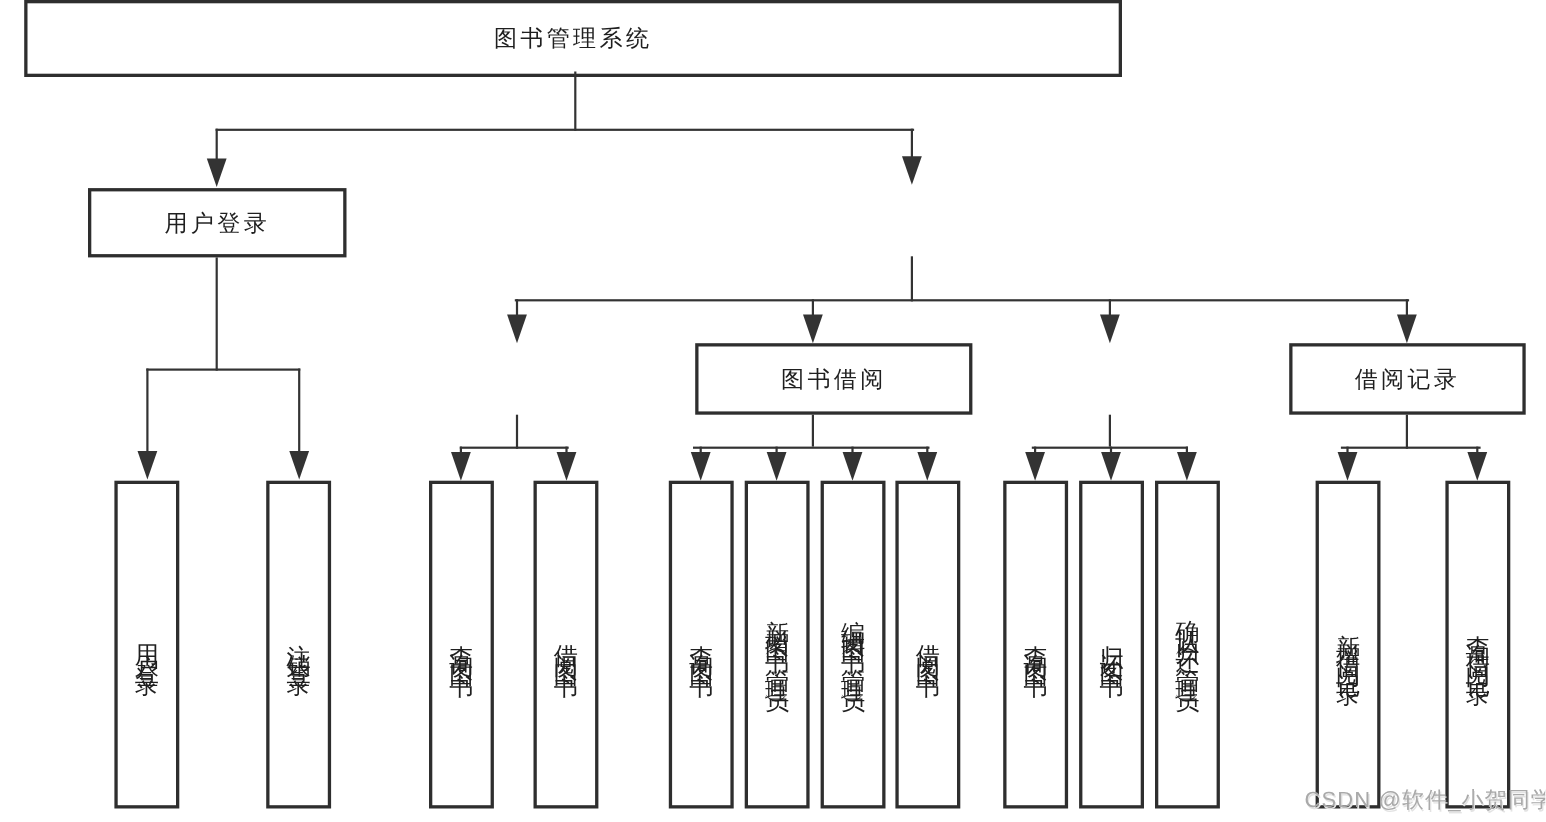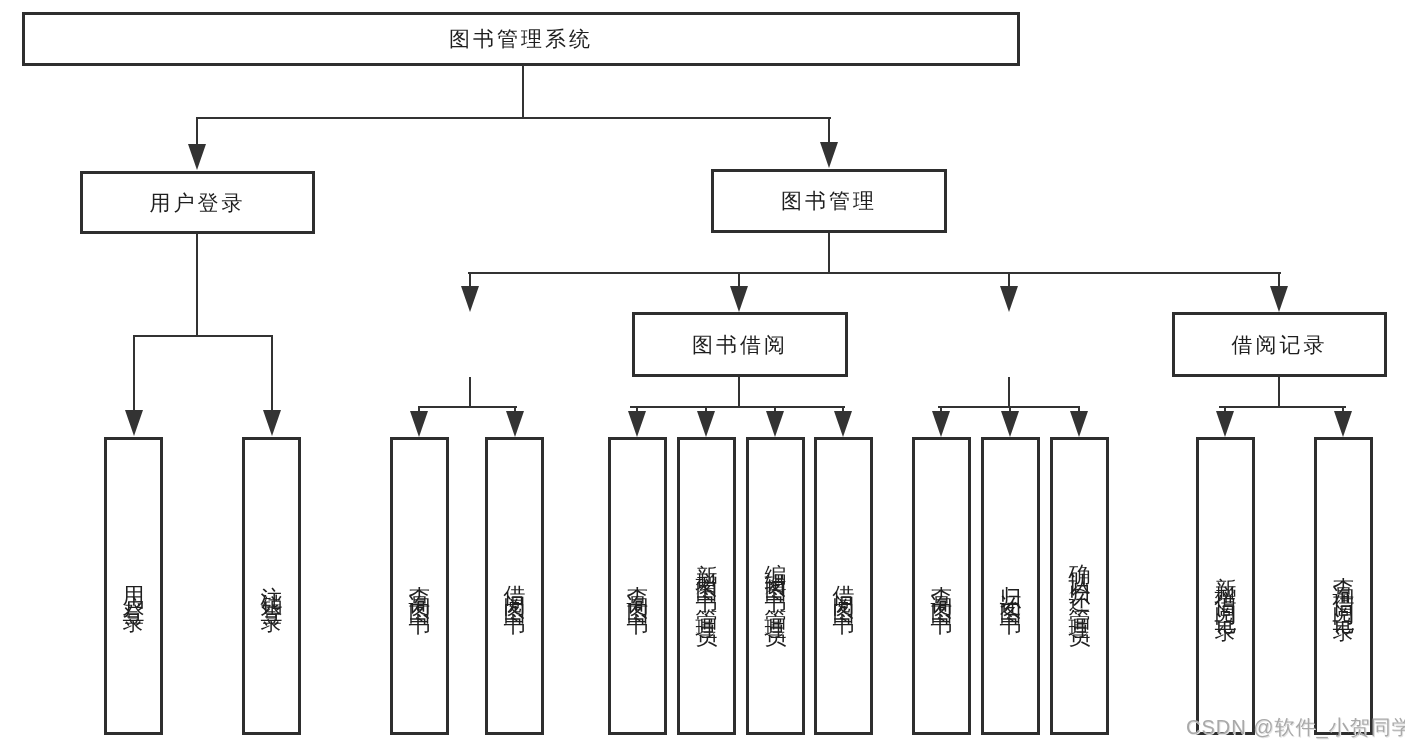--- a/index.html
+++ b/index.html
@@ -30,57 +30,54 @@
     position:absolute;left:1186px;top:714px;font-size:20px;
     color:var(--watermark,#a9a9a9);letter-spacing:1px;white-space:nowrap;
     text-shadow:1px 1px 0 #e3e3e3;
   }
 </style>
 </head>
 <body>
 
 <div class="canvas">
 
-  <div class="box" style="left:22px;top:12px;width:998px;height:54px">
+  <div class="box" style="left:22px;top:0;width:998px;height:70px">
     <span class="lbl">图书管理系统</span>
   </div>
 
   <div class="vl" style="left:522px;top:65px;height:54px"></div>
   <div class="hl" style="left:196px;top:117px;width:635px"></div>
   <div class="vl" style="left:196px;top:117px;height:30px"></div>
   <div class="vl" style="left:828px;top:117px;height:28px"></div>
   <div class="arr" style="left:188px;top:144px"></div>
   <div class="arr" style="left:820px;top:142px"></div>
 
   <div class="box" style="left:80px;top:171px;width:235px;height:63px">
     <span class="lbl">用户登录</span>
-  </div>
-  <div class="box" style="left:711px;top:169px;width:236px;height:64px">
-    <span class="lbl">图书管理</span>
   </div>
 
   <div class="vl" style="left:196px;top:234px;height:103px"></div>
   <div class="hl" style="left:133px;top:335px;width:140px"></div>
   <div class="vl" style="left:133px;top:335px;height:78px"></div>
   <div class="vl" style="left:271px;top:335px;height:78px"></div>
   <div class="arr" style="left:125px;top:410px"></div>
   <div class="arr" style="left:263px;top:410px"></div>
 
   <div class="vl" style="left:828px;top:233px;height:41px"></div>
   <div class="hl" style="left:468px;top:272px;width:813px"></div>
   <div class="vl" style="left:469px;top:272px;height:18px"></div>
   <div class="vl" style="left:738px;top:272px;height:18px"></div>
   <div class="vl" style="left:1008px;top:272px;height:18px"></div>
   <div class="vl" style="left:1278px;top:272px;height:18px"></div>
   <div class="arr" style="left:461px;top:286px"></div>
   <div class="arr" style="left:730px;top:286px"></div>
   <div class="arr" style="left:1000px;top:286px"></div>
   <div class="arr" style="left:1270px;top:286px"></div>
 
-  <div class="box l3" style="left:632px;width:216px">
+  <div class="box l3" style="left:632px;width:252px">
     <span class="lbl">图书借阅</span>
   </div>
   <div class="box l3" style="left:1172px;width:215px">
     <span class="lbl">借阅记录</span>
   </div>
 
   <div class="vl" style="left:469px;top:377px;height:31px"></div>
   <div class="hl" style="left:418px;top:406px;width:99px"></div>
   <div class="vl" style="left:418px;top:406px;height:9px"></div>
   <div class="vl" style="left:514px;top:406px;height:9px"></div>

